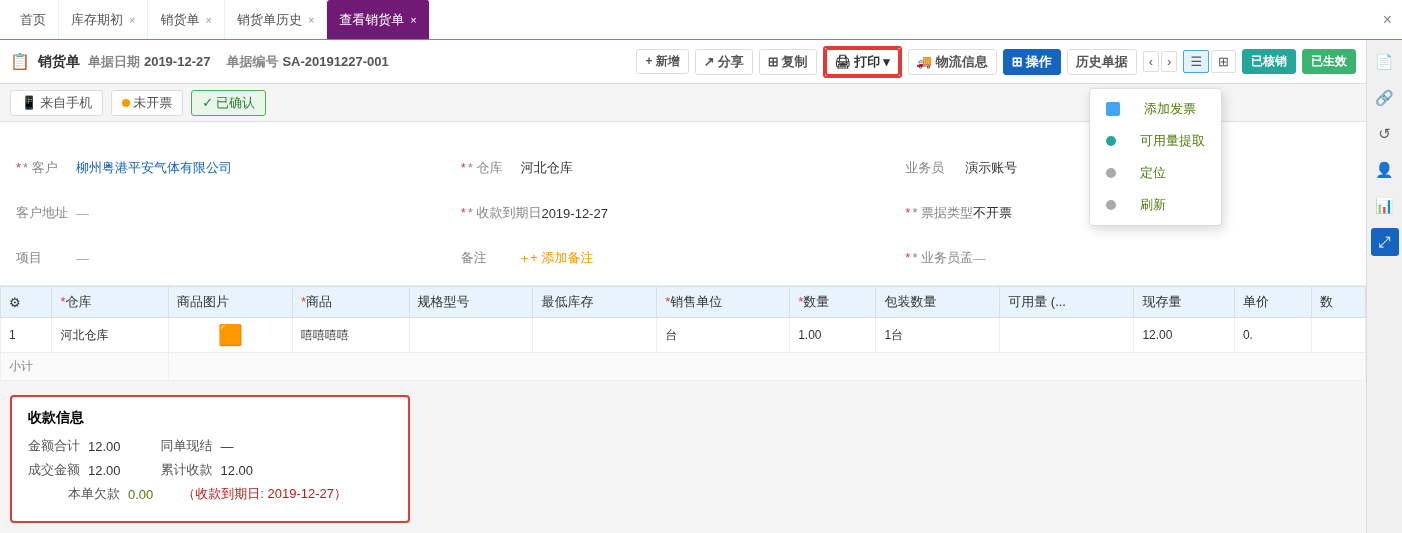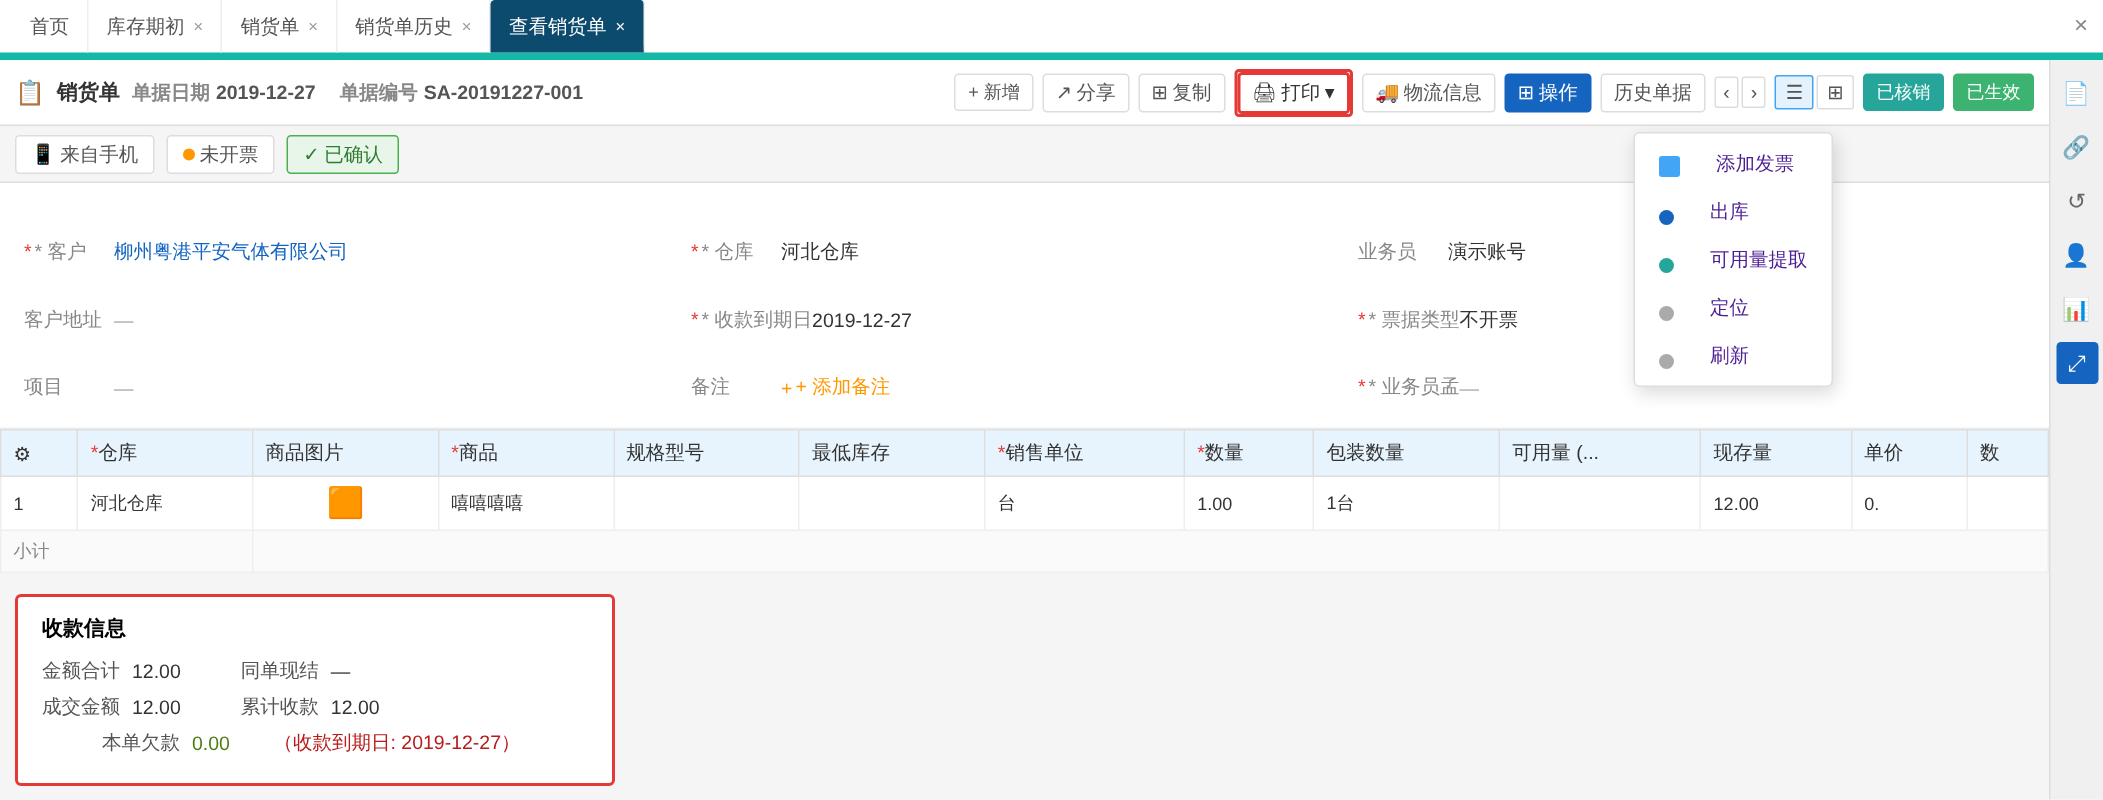--- a/index.html
+++ b/index.html
@@ -1,33 +1,33 @@
 <!DOCTYPE html>
 <html><head>
   <meta charset="utf-8">
   <style>
     * { box-sizing: border-box; margin: 0; padding: 0; font-family: 'Microsoft YaHei', Arial, sans-serif; font-size: 13px; }
     body { background: #f5f5f5; overflow: hidden; }
 
     
     .tab-bar {
       display: flex; align-items: flex-end; background: #fff;
-      border-bottom: 5px solid #14b8a6; height: 40px; padding: 0 8px;
+      border-bottom: 1px solid #14b8a6; height: 40px; padding: 0 8px;
       position: relative;
     }
     .tab-item {
       display: flex; align-items: center; padding: 0 12px; height: 100%;
       cursor: pointer; color: #555; border-right: 1px solid #eee;
       white-space: nowrap; font-size: 13px;
     }
     .tab-item .tab-close {
       margin-left: 6px; color: #999; font-size: 11px; cursor: pointer;
     }
     .tab-item.active-tab {
-      background: #0c4a6e; color: #fff; border-radius: 3px 3px 0 0;
+      background: #701a75; color: #fff; border-radius: 3px 3px 0 0;
     }
     .tab-item.active-tab .tab-close { color: #fff; }
     .tab-bar-close {
       position: absolute; right: 10px; top: 50%; transform: translateY(-50%);
       cursor: pointer; font-size: 16px; color: #888;
     }
 
     
     .toolbar {
       display: flex; align-items: center; background: #fff;
@@ -39,20 +39,21 @@
     .doc-title { font-weight: bold; color: #333; font-size: 14px; }
     .doc-meta { display: flex; align-items: center; gap: 16px; font-weight: bold; }
     .doc-meta-item { display: flex; align-items: center; gap: 4px; color: #555; }
     .doc-meta-label { color: #888; }
     .toolbar-right { display: flex; align-items: center; gap: 6px; }
     .btn-toolbar {
       display: flex; align-items: center; gap: 3px;
       padding: 3px 8px; border: 1px solid #ddd; border-radius: 3px;
       background: #fff; cursor: pointer; color: #555; font-size: 12px;
       white-space: nowrap;
+      font-weight: bold;
     }
     .btn-print-active { background: #fff; border: 2px solid #e53935; color: #333; }
     .btn-ops { background: #1565c0; color: #fff; border-color: #1565c0; }
     .btn-green { background: #3cb371; color: #fff; border-color: #3cb371; }
     .btn-green.sold { background: #26a69a; border-color: #26a69a; }
 
     
     .action-bar {
       display: flex; align-items: center; background: #f5f5f5;
       border-bottom: 1px solid #ddd; padding: 4px 10px; height: 38px; gap: 8px;
@@ -109,22 +110,22 @@
     .info-val-blue { color: #b91c1c; margin-left: 21px; }
 
     
     .dropdown-overlay {
       position: absolute; top: 88px; right: 180px;
       background: #fff; border: 1px solid #ddd; border-radius: 4px;
       box-shadow: 2px 4px 12px rgba(0,0,0,0.15); z-index: 100;
       min-width: 120px; padding: 4px 0;
     }
     .dropdown-item {
-      display: flex; align-items: flex-end; gap: 24px;
-      padding: 7px 16px; cursor: pointer; color: #4c1d95; font-size: 13px;
+      display: flex; align-items: center; gap: 24px;
+      padding: 7px 16px; cursor: pointer; color: #4d7c0f; font-size: 13px;
     }
     .dd-icon-sq { width: 14px; height: 14px; background: #42a5f5; border-radius: 2px; display: inline-block; }
     .dd-icon-circle { width: 10px; height: 10px; border-radius: 50%; background: #1565c0; display: inline-block; }
     .dd-icon-circle-teal { width: 10px; height: 10px; border-radius: 50%; background: #26a69a; display: inline-block; }
     .dd-icon-circle-gray { width: 10px; height: 10px; border-radius: 50%; background: #aaa; display: inline-block; }
 
     
     .print-highlight {
       border: 2px solid #e53935; border-radius: 3px; padding: 0;
     }
@@ -379,24 +380,20 @@
       </div>
     </div>
   </div>
 
   <div class="dropdown-overlay">
     <div class="dropdown-item">
       <span class="dd-icon-sq"></span>
       <span>添加发票</span>
     </div>
     <div class="dropdown-item">
-      <span class="dd-icon-circle"></span>
-      <span>出库</span>
-    </div>
-    <div class="dropdown-item">
       <span class="dd-icon-circle-teal"></span>
       <span>可用量提取</span>
     </div>
     <div class="dropdown-item">
       <span class="dd-icon-circle-gray"></span>
       <span>定位</span>
     </div>
     <div class="dropdown-item">
       <span class="dd-icon-circle-gray"></span>
       <span>刷新</span>

